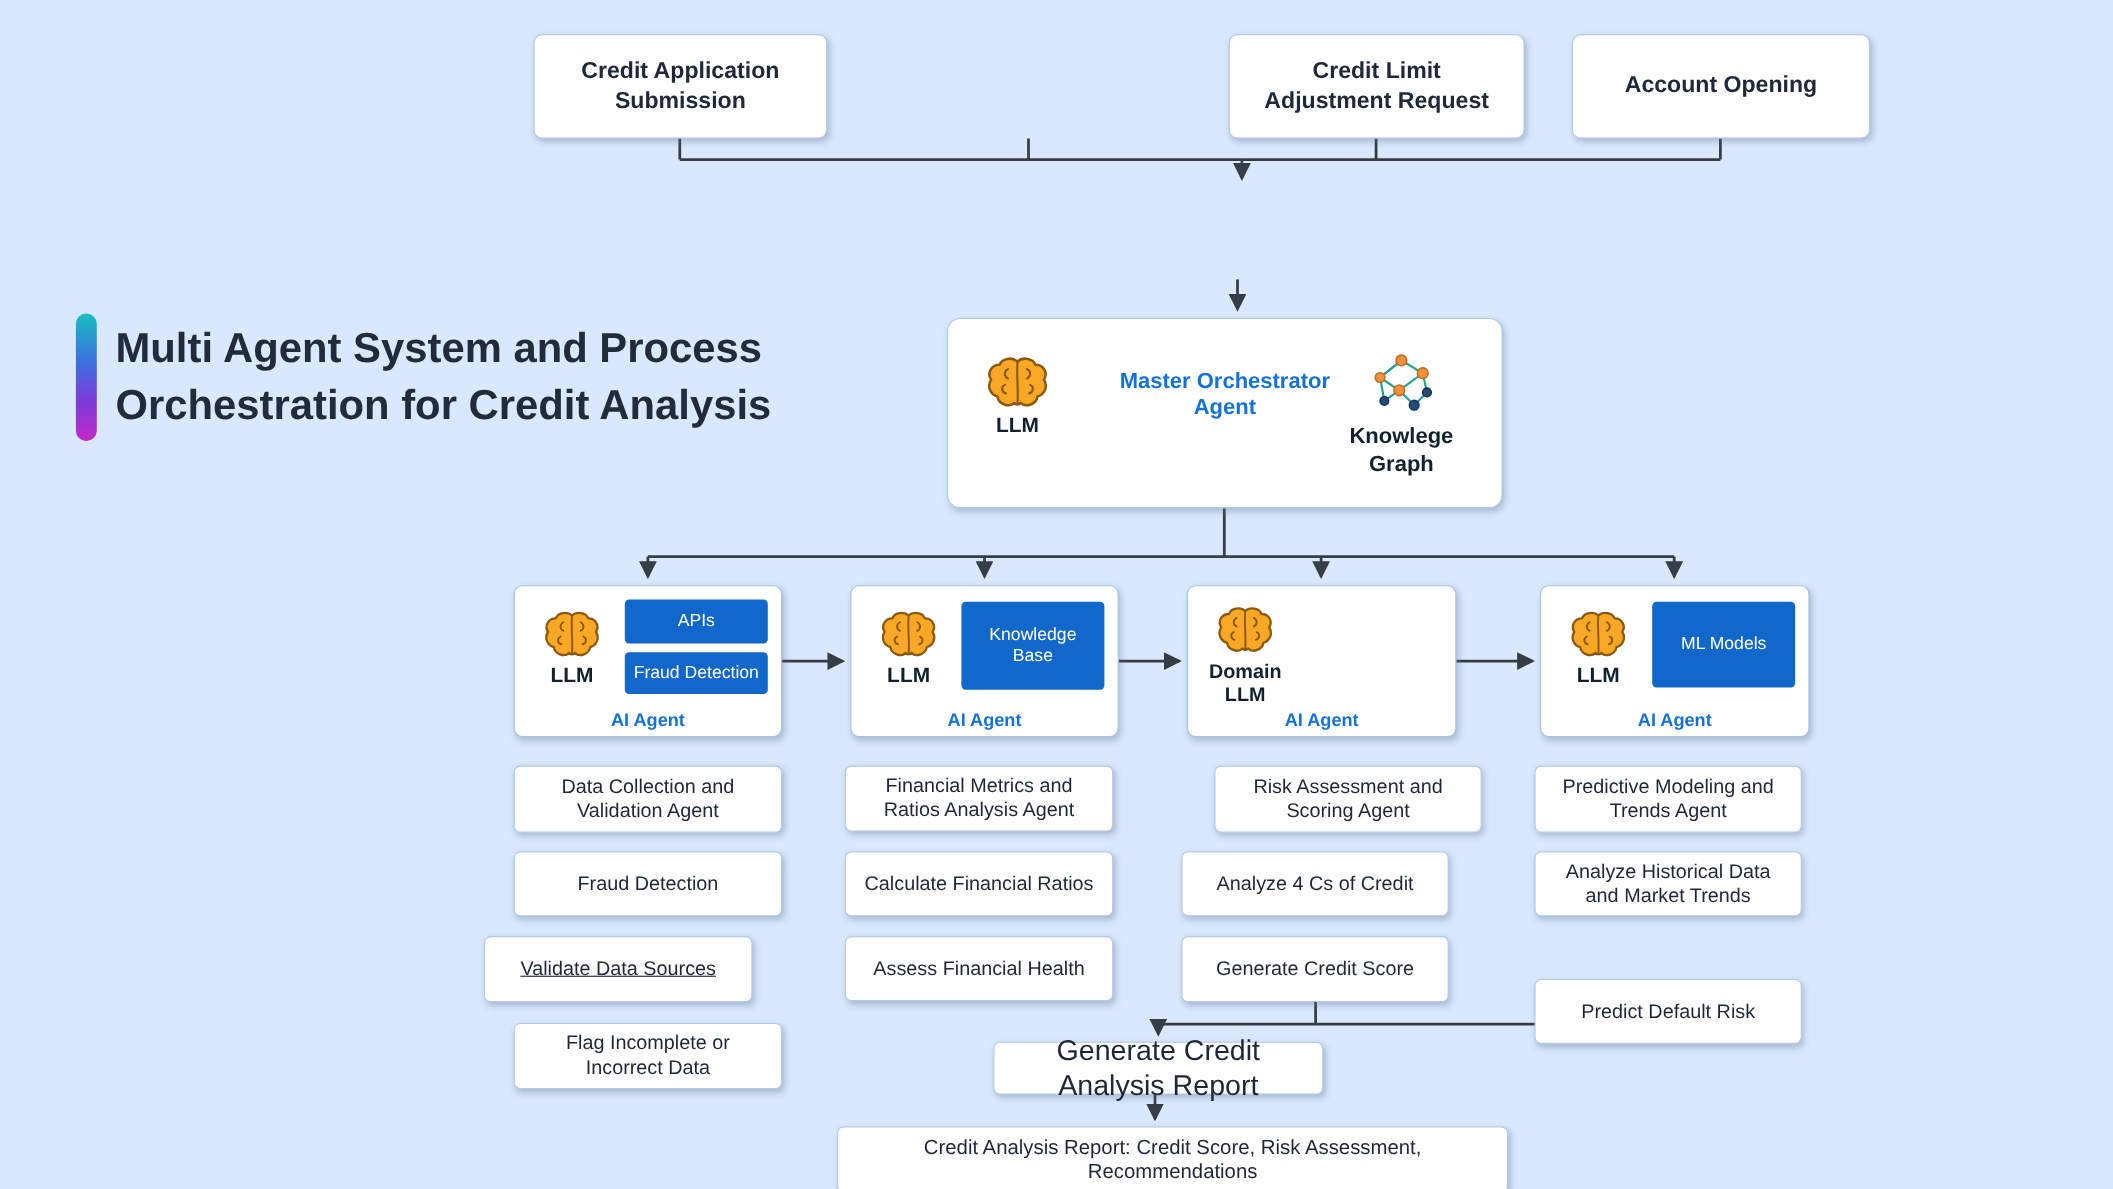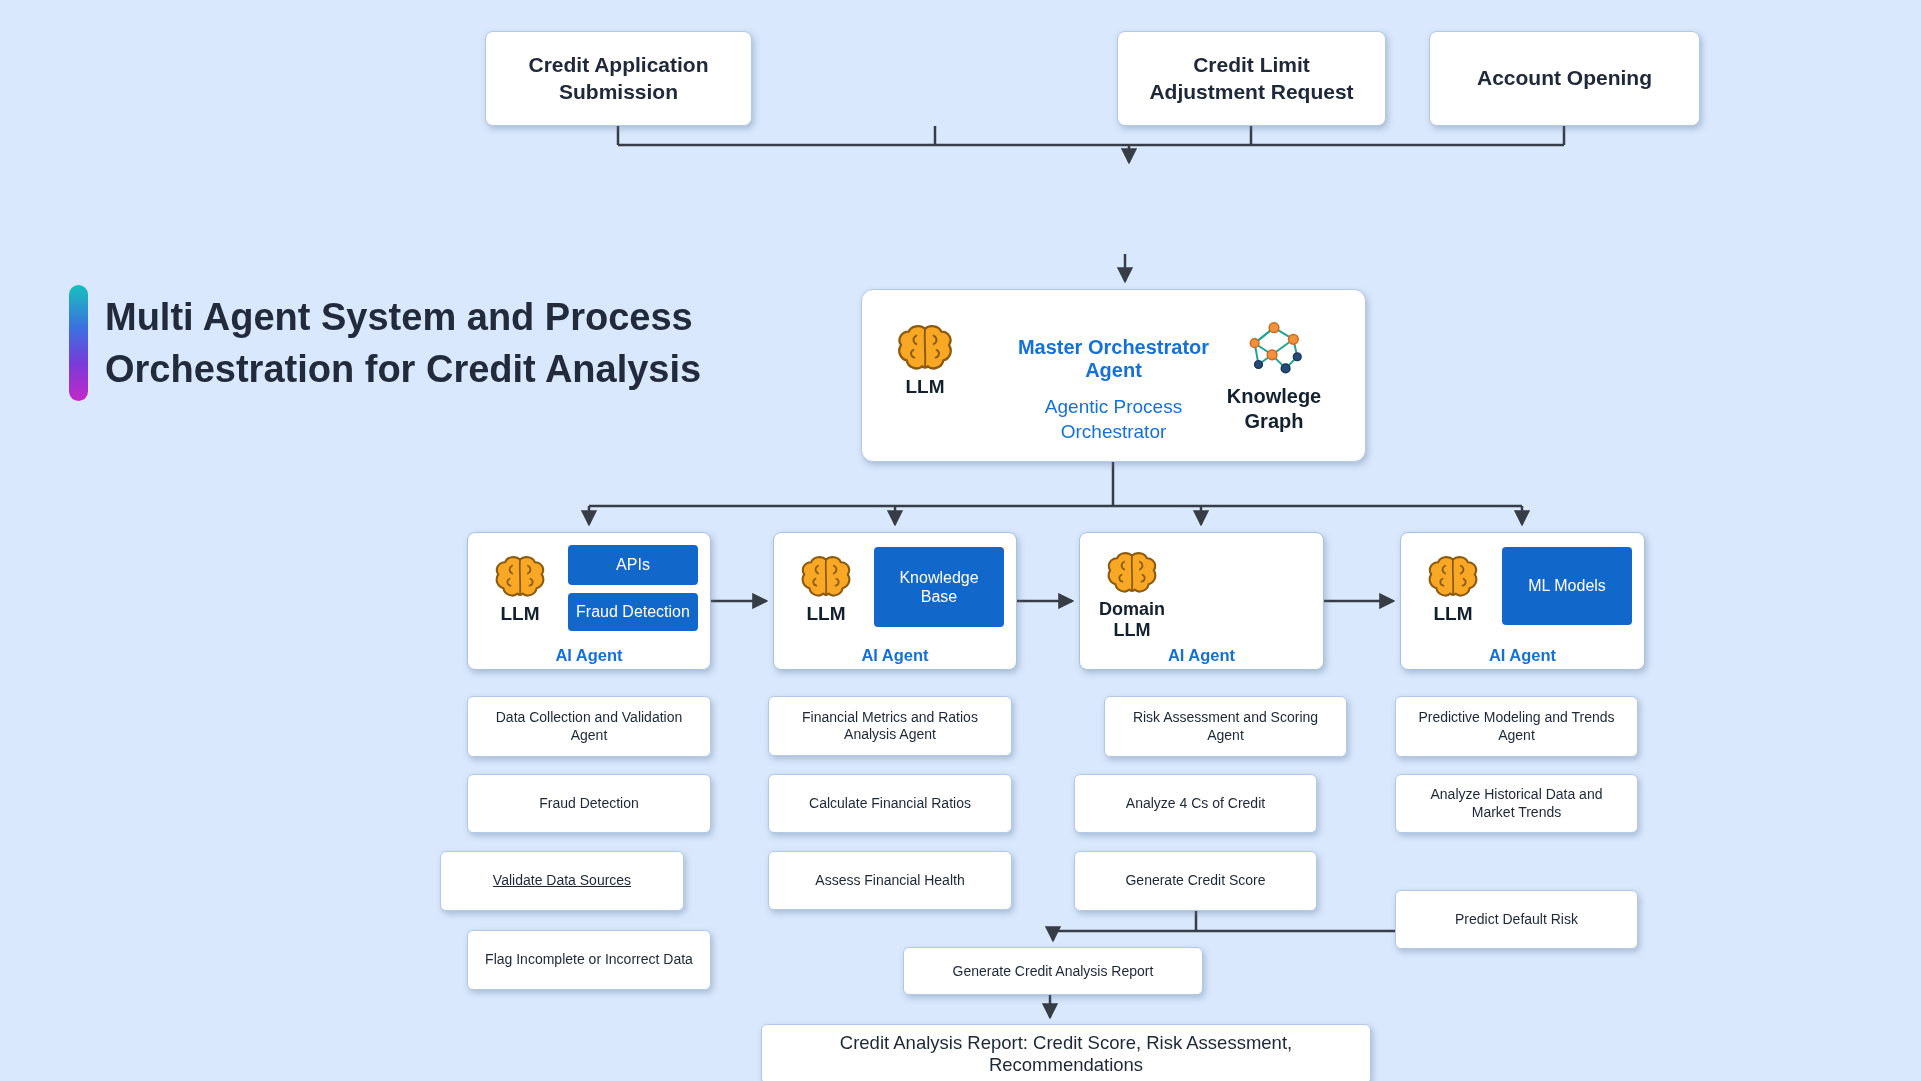--- a/index.html
+++ b/index.html
@@ -14,22 +14,22 @@
   .overlay{position:absolute;left:0;top:0;pointer-events:none;}
   .box{
     position:absolute;background:#ffffff;
     border:1.5px solid #B3C9E8;border-radius:8px;
     box-shadow:2px 3px 6px rgba(90,115,150,.38);
     display:flex;align-items:center;justify-content:center;
     text-align:center;box-sizing:border-box;
   }
   .src{font-size:21px;font-weight:700;padding:0 26px;line-height:1.25;color:#20293A;}
   .flow{font-size:23px;font-weight:700;color:#1B2433;}
-  .task{font-size:14px;font-weight:500;padding:0 12px;line-height:1.22;border-radius:6px;color:#1D2737;}
-  .outbox{font-size:14px;font-weight:500;border-radius:6px;padding:0 14px;line-height:1.2;}
+  .task{font-size:18px;font-weight:500;padding:0 12px;line-height:1.22;border-radius:6px;color:#1D2737;}
+  .outbox{font-size:26px;font-weight:500;border-radius:6px;padding:0 14px;line-height:1.2;}
   .master{border-radius:12px;}
   .agent-card{border-radius:8px;border:1.5px solid #A9C2E2;}
   .badge{
     background:#1268CA;color:#ffffff;border-radius:4px;
     display:flex;align-items:center;justify-content:center;
     text-align:center;font-size:16px;font-weight:500;line-height:1.2;
     padding:2px 6px;box-sizing:border-box;width:130px;
   }
   .llm-label{font-size:19px;font-weight:700;color:#13202F;text-align:center;line-height:1.15;}
   .ai-agent{
@@ -107,21 +107,20 @@
         <svg viewBox="0 0 62 50" width="60" height="48">
           <path d="M31 5 C26 0 16 2 14 8 C6 8 2 16 6 22 C2 28 5 36 12 38 C13 45 23 49 28 44 C29 46 33 46 34 44 C39 49 49 45 50 38 C57 36 60 28 56 22 C60 16 56 8 48 8 C46 2 36 0 31 5 Z" fill="#F9A825" stroke="#8B5A0F" stroke-width="2.4" stroke-linejoin="round"></path>
           <path d="M31 5 C30 18 32 32 31 45 M22 12 C18 14 18 19 22 21 M40 12 C44 14 44 19 40 21 M19 27 C15 29 16 34 20 35 M43 27 C47 29 46 34 42 35" stroke="#8B5A0F" stroke-width="2" fill="none" stroke-linecap="round"></path>
         </svg>
       </span>
       <div class="llm-label">LLM</div>
     </div>
 
     <div class="abs" style="left:50%;top:46px;transform:translateX(-50%);width:220px;text-align:center;">
       <div class="orch-title">Master Orchestrator Agent</div>
-      <div class="orch-sub" style="width:170px;margin-left:auto;margin-right:auto;">Agentic Process Orchestrator</div>
     </div>
 
     <div class="abs" style="right:26px;top:28px;width:130px;text-align:center;">
       <span>
         <svg viewBox="0 0 64 64" width="62" height="62">
           <g stroke="#1FA294" stroke-width="2">
             <line x1="32" y1="10" x2="12" y2="26"></line>
             <line x1="32" y1="10" x2="52" y2="22"></line>
             <line x1="12" y1="26" x2="30" y2="38"></line>
             <line x1="52" y1="22" x2="30" y2="38"></line>

